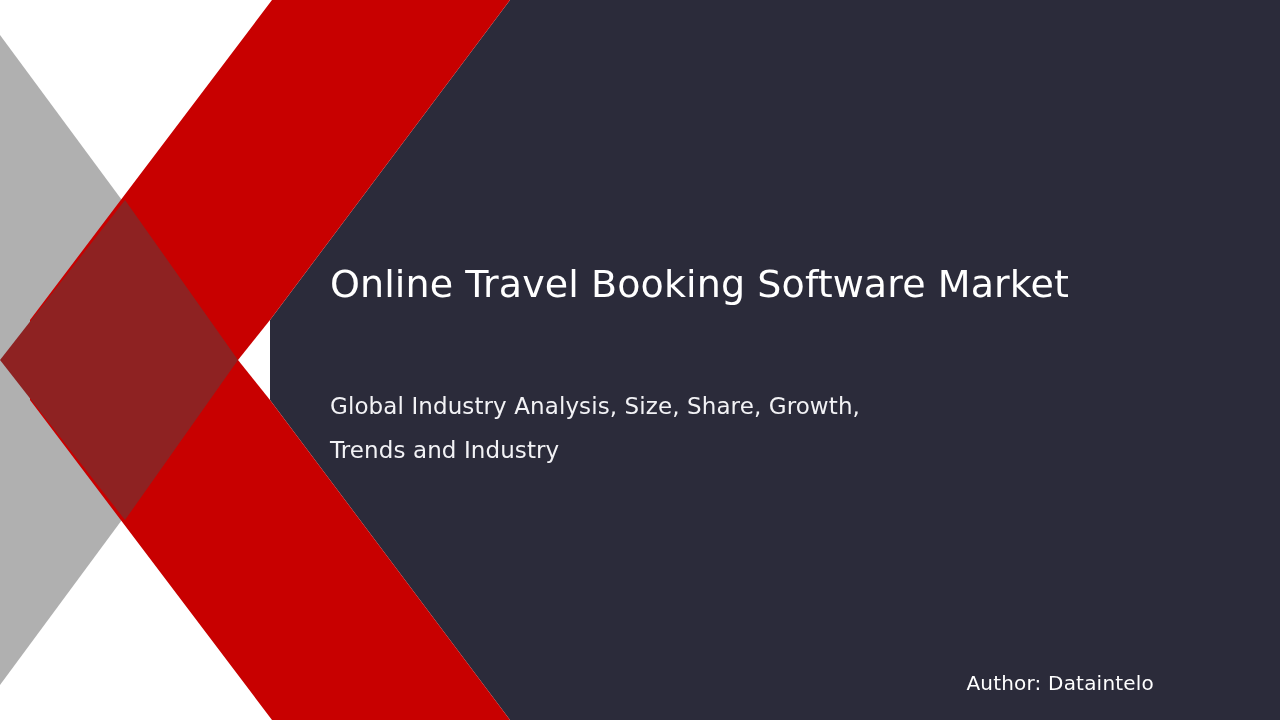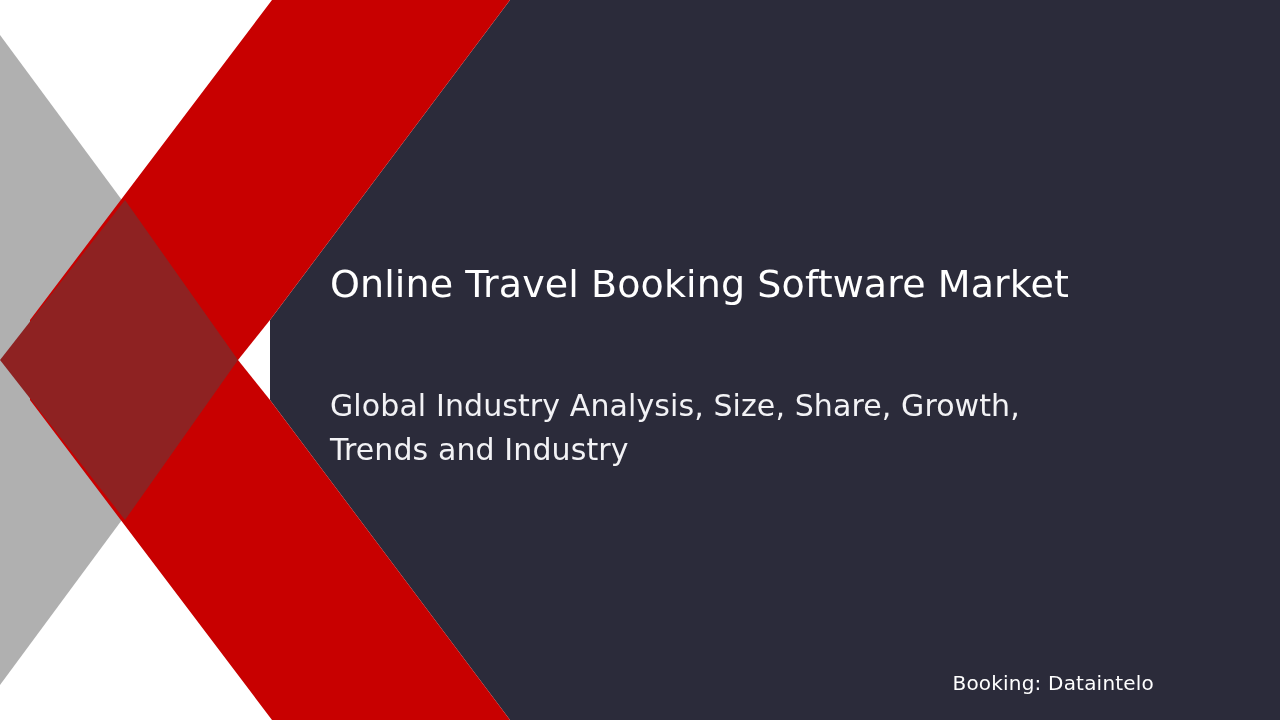--- a/index.html
+++ b/index.html
@@ -45,21 +45,21 @@
     white-space: nowrap;
   }
   #subtitle-block {
     position: absolute;
     left: 330px;
     top: 384px;
     width: 700px;
   }
   .subtitle-line {
     margin: 0;
-    font-size: 30px;
+    font-size: 23px;
     font-weight: 400;
     line-height: 44px;
     color: #f2f2f5;
     letter-spacing: 0.1px;
     white-space: nowrap;
   }
   #author-line {
     position: absolute;
     left: 0;
     top: 671px;
@@ -97,16 +97,16 @@
 
     <div id="title-block">
       <h1 id="slide-title">Online Travel Booking Software Market</h1>
     </div>
 
     <div id="subtitle-block">
       <p class="subtitle-line">Global Industry Analysis, Size, Share, Growth,</p>
       <p class="subtitle-line">Trends and Industry</p>
     </div>
 
-    <div id="author-line">Booking: Dataintelo</div>
+    <div id="author-line">Author: Dataintelo</div>
 
   </div>
 </div>
 
 </body></html>

